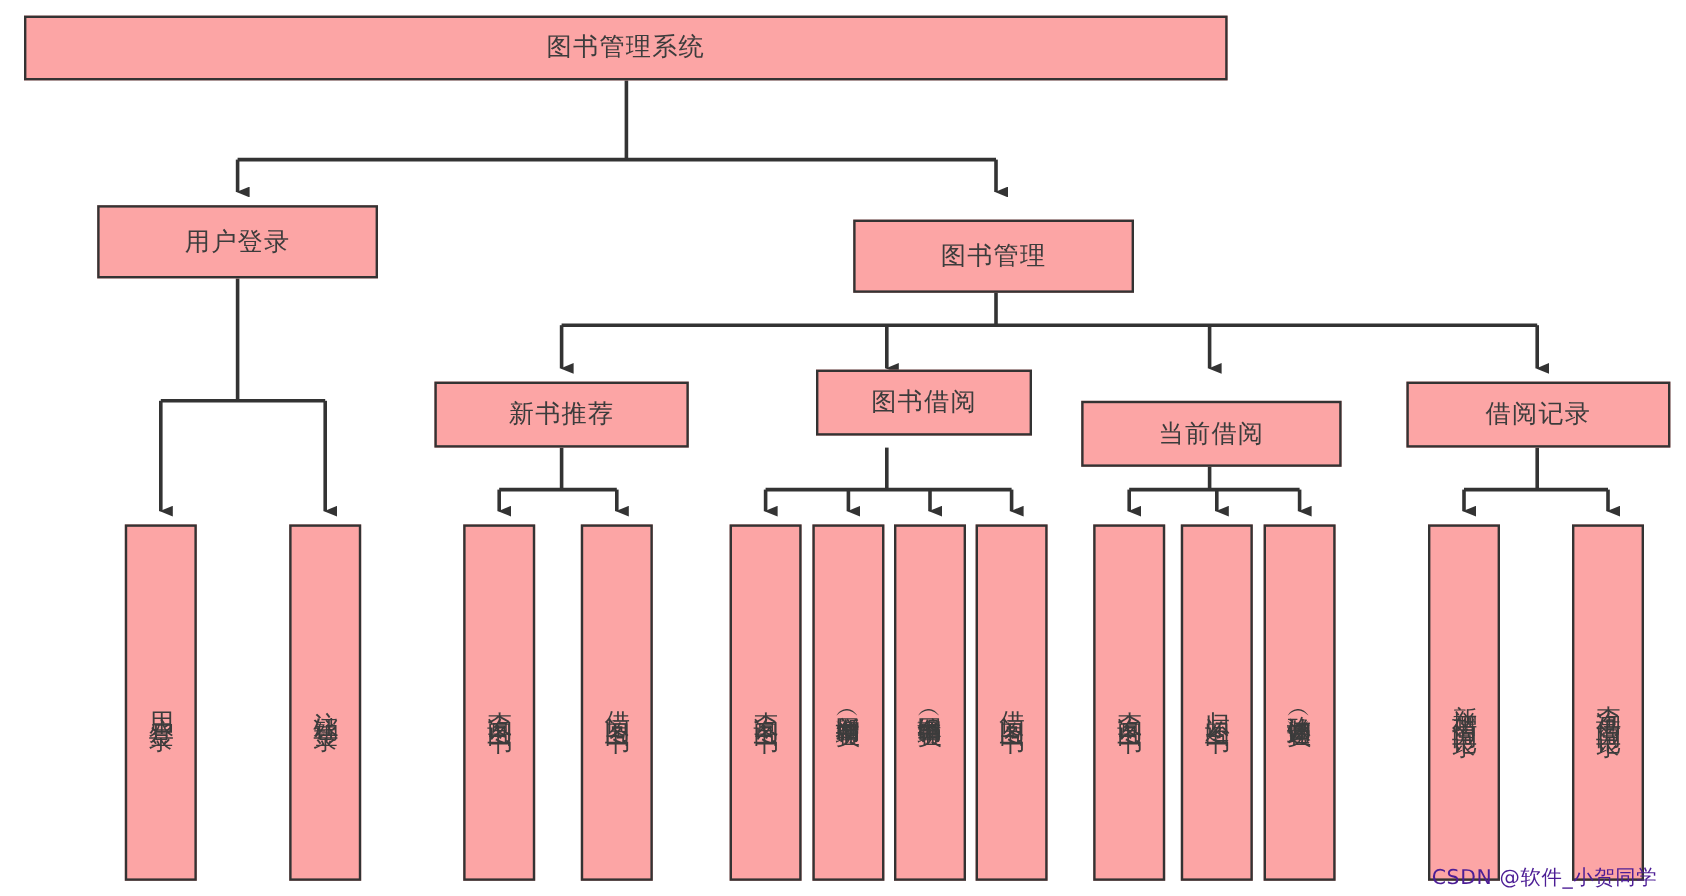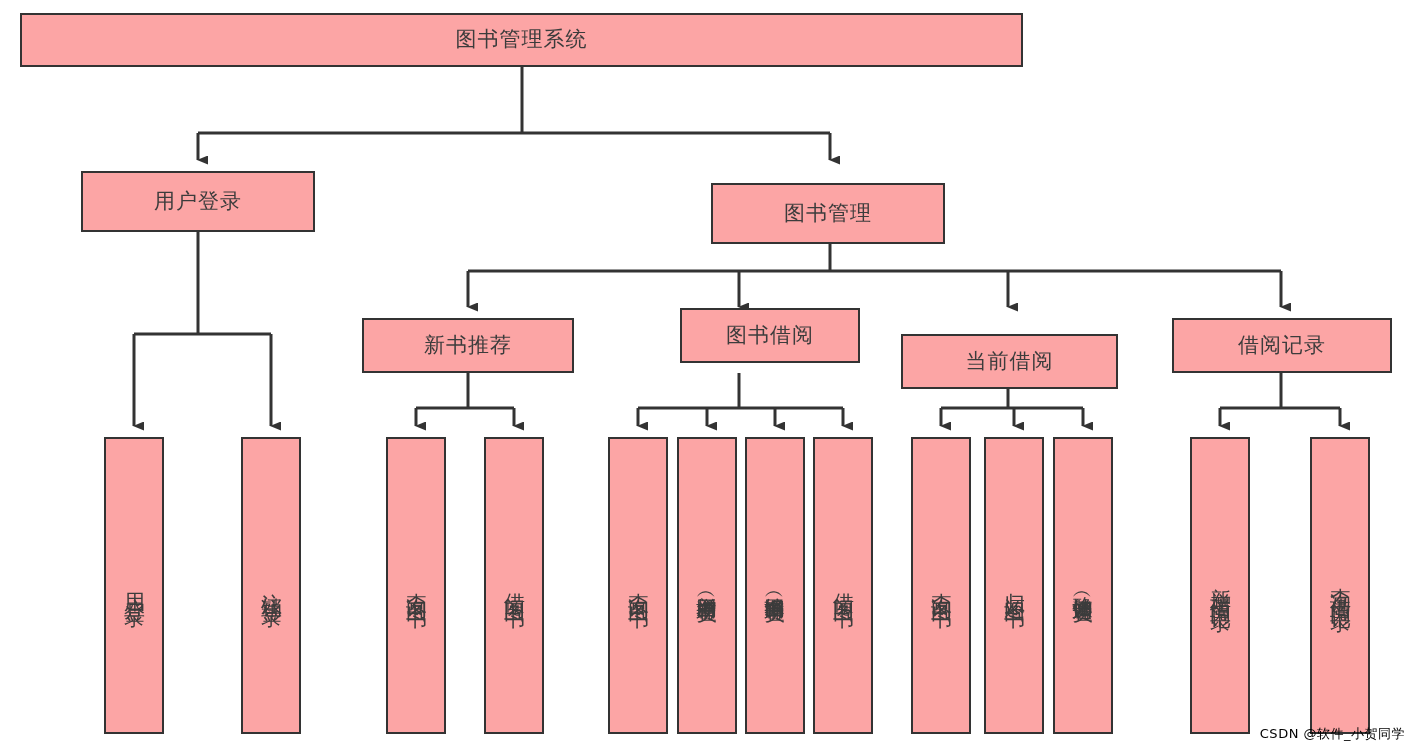--- a/index.html
+++ b/index.html
@@ -53,24 +53,24 @@
   }
   .node-box.vertical.dense {
     letter-spacing: 1px;
     font-size: 20px;
   }
   .node-label {
     display: block;
   }
   #watermark {
     position: absolute;
-    right: 0;
+    right: 24px;
     bottom: 4px;
-    font-size: 13px;
-    color: #000000;
+    font-size: 17px;
+    color: #4c1d95;
     letter-spacing: 0.5px;
     z-index: 3;
     white-space: nowrap;
   }
 </style>
 </head>
 <body>
 
 <div id="diagram-canvas">
 

